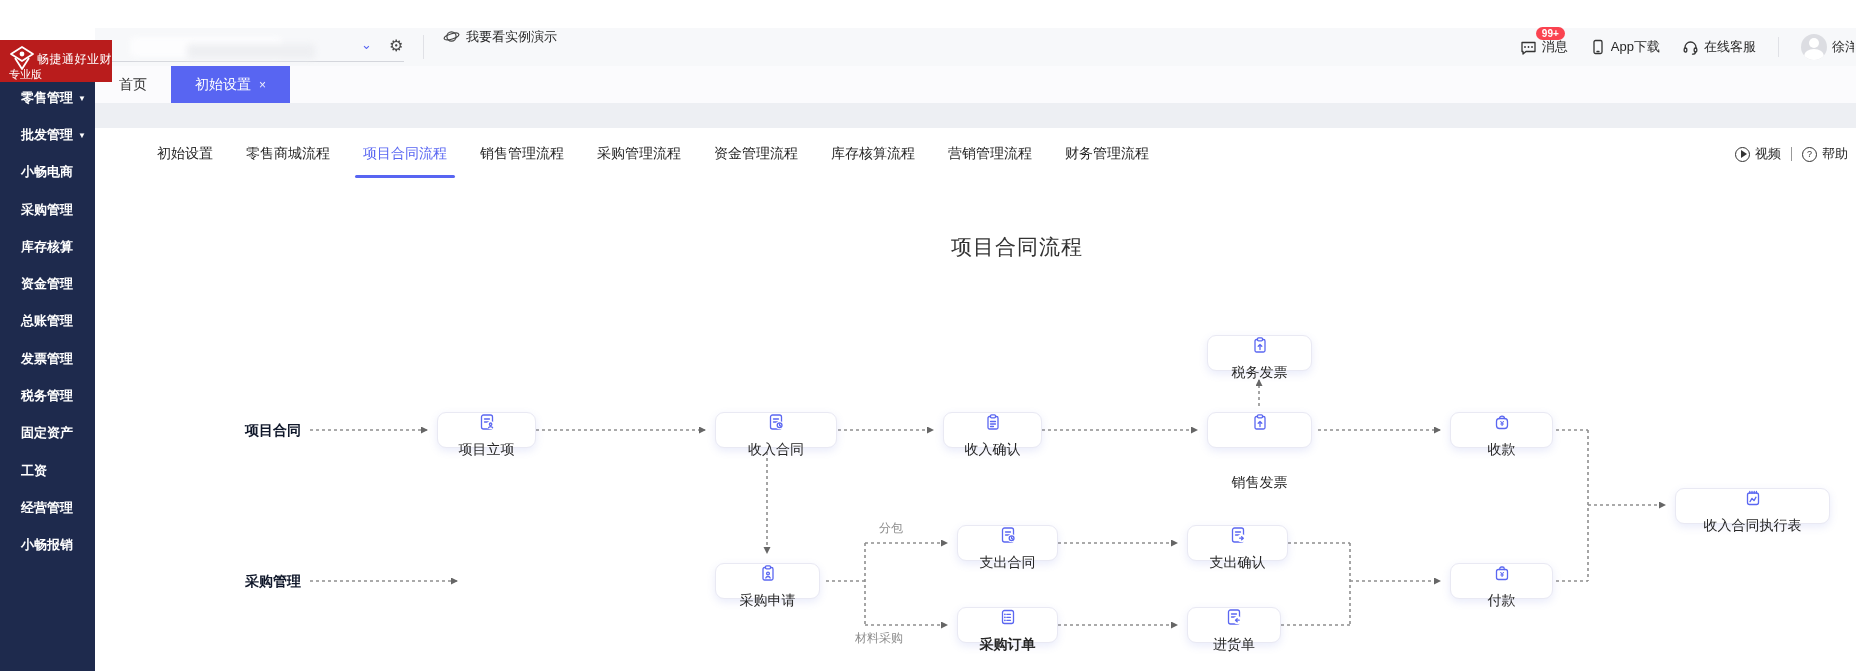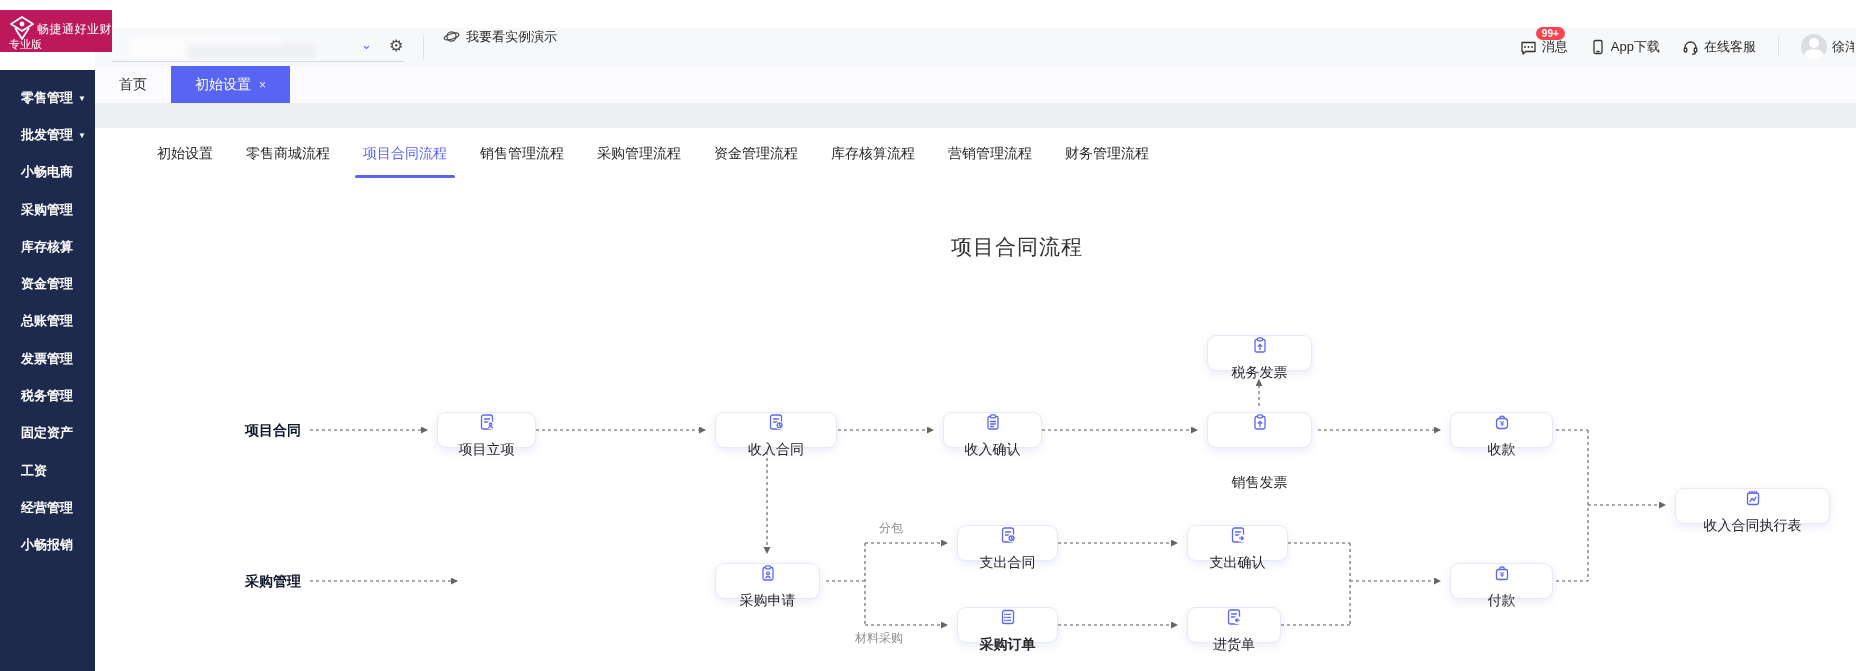--- a/index.html
+++ b/index.html
@@ -1,22 +1,22 @@
 <!DOCTYPE html>
 <html><head>
 <meta charset="utf-8">
 <style>
   * { margin:0; padding:0; box-sizing:border-box; }
   html,body { width:1856px; height:671px; overflow:hidden; background:#fff;
     font-family:"Liberation Sans","DejaVu Sans",sans-serif; }
   #app { position:relative; width:1856px; height:671px; }
 
   
-  .logo-block { position:absolute; left:0; top:10px; width:112px; height:42px;
-    background:#be185d; z-index:6; color:#fff; }
+  .logo-block { position:absolute; left:0; top:40px; width:112px; height:42px;
+    background:#b91c1c; z-index:6; color:#fff; }
   .logo-mark { position:absolute; left:9px; top:5px; }
   .logo-title { position:absolute; left:37px; top:11px; font-size:12px; letter-spacing:.5px; white-space:nowrap; }
   .logo-sub { position:absolute; left:9px; top:27px; font-size:11px; }
   .sidebar { position:absolute; left:0; top:70px; width:95px; height:601px;
     background:#1e2a4d; z-index:5; padding-top:9px; }
   .side-item { height:37.3px; display:flex; align-items:center; padding-left:21px;
     color:#fff; font-size:13px; font-weight:600; gap:5px; cursor:pointer; white-space:nowrap; }
   .side-caret { font-size:8px; color:#fff; margin-top:1px; }
 
   
@@ -196,20 +196,31 @@
     <div class="ctabs" id="ctabs">
       <div class="ctab">初始设置</div>
         <div class="ctab">零售商城流程</div>
         <div class="ctab active">项目合同流程</div>
         <div class="ctab">销售管理流程</div>
         <div class="ctab">采购管理流程</div>
         <div class="ctab">资金管理流程</div>
         <div class="ctab">库存核算流程</div>
         <div class="ctab">营销管理流程</div>
         <div class="ctab">财务管理流程</div>
+        <div class="ctabs-right">
+        <span class="hitem">
+          <span class="cir-ic play"></span>
+          <span>视频</span>
+        </span>
+        <span class="vdiv"></span>
+        <span class="hitem">
+          <span class="cir-ic">?</span>
+          <span>帮助</span>
+        </span>
+      </div>
     </div>
 
     <div class="canvas" id="canvas">
       <div class="flow-title">项目合同流程</div>
       <div class="row-label" style="left:150px; top:242px;">项目合同</div>
       <div class="row-label" style="left:150px; top:393px;">采购管理</div>
       <div class="edge-label" style="left:784px; top:340px;">分包</div>
       <div class="edge-label" style="left:760px; top:450px;">材料采购</div>
 
       <svg class="edges" width="1761" height="491">

